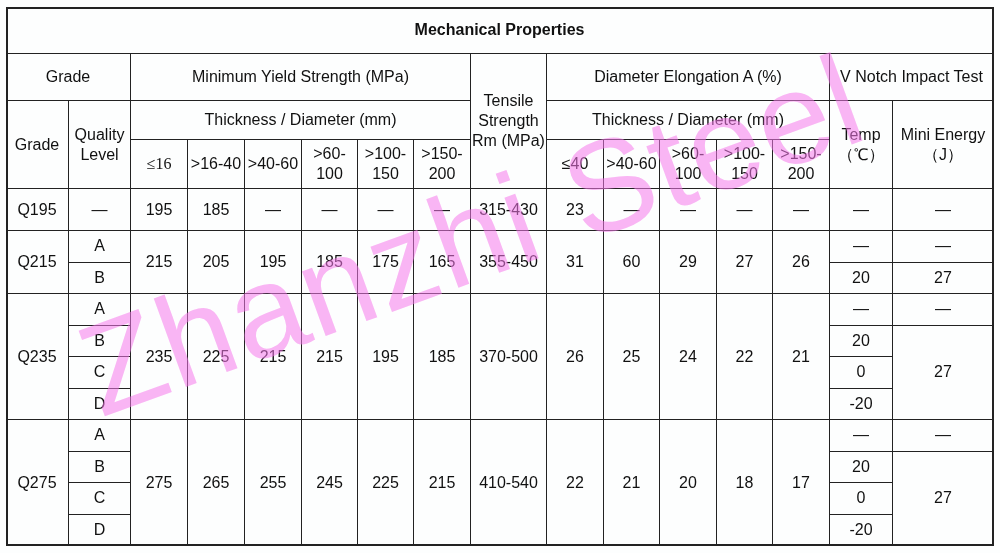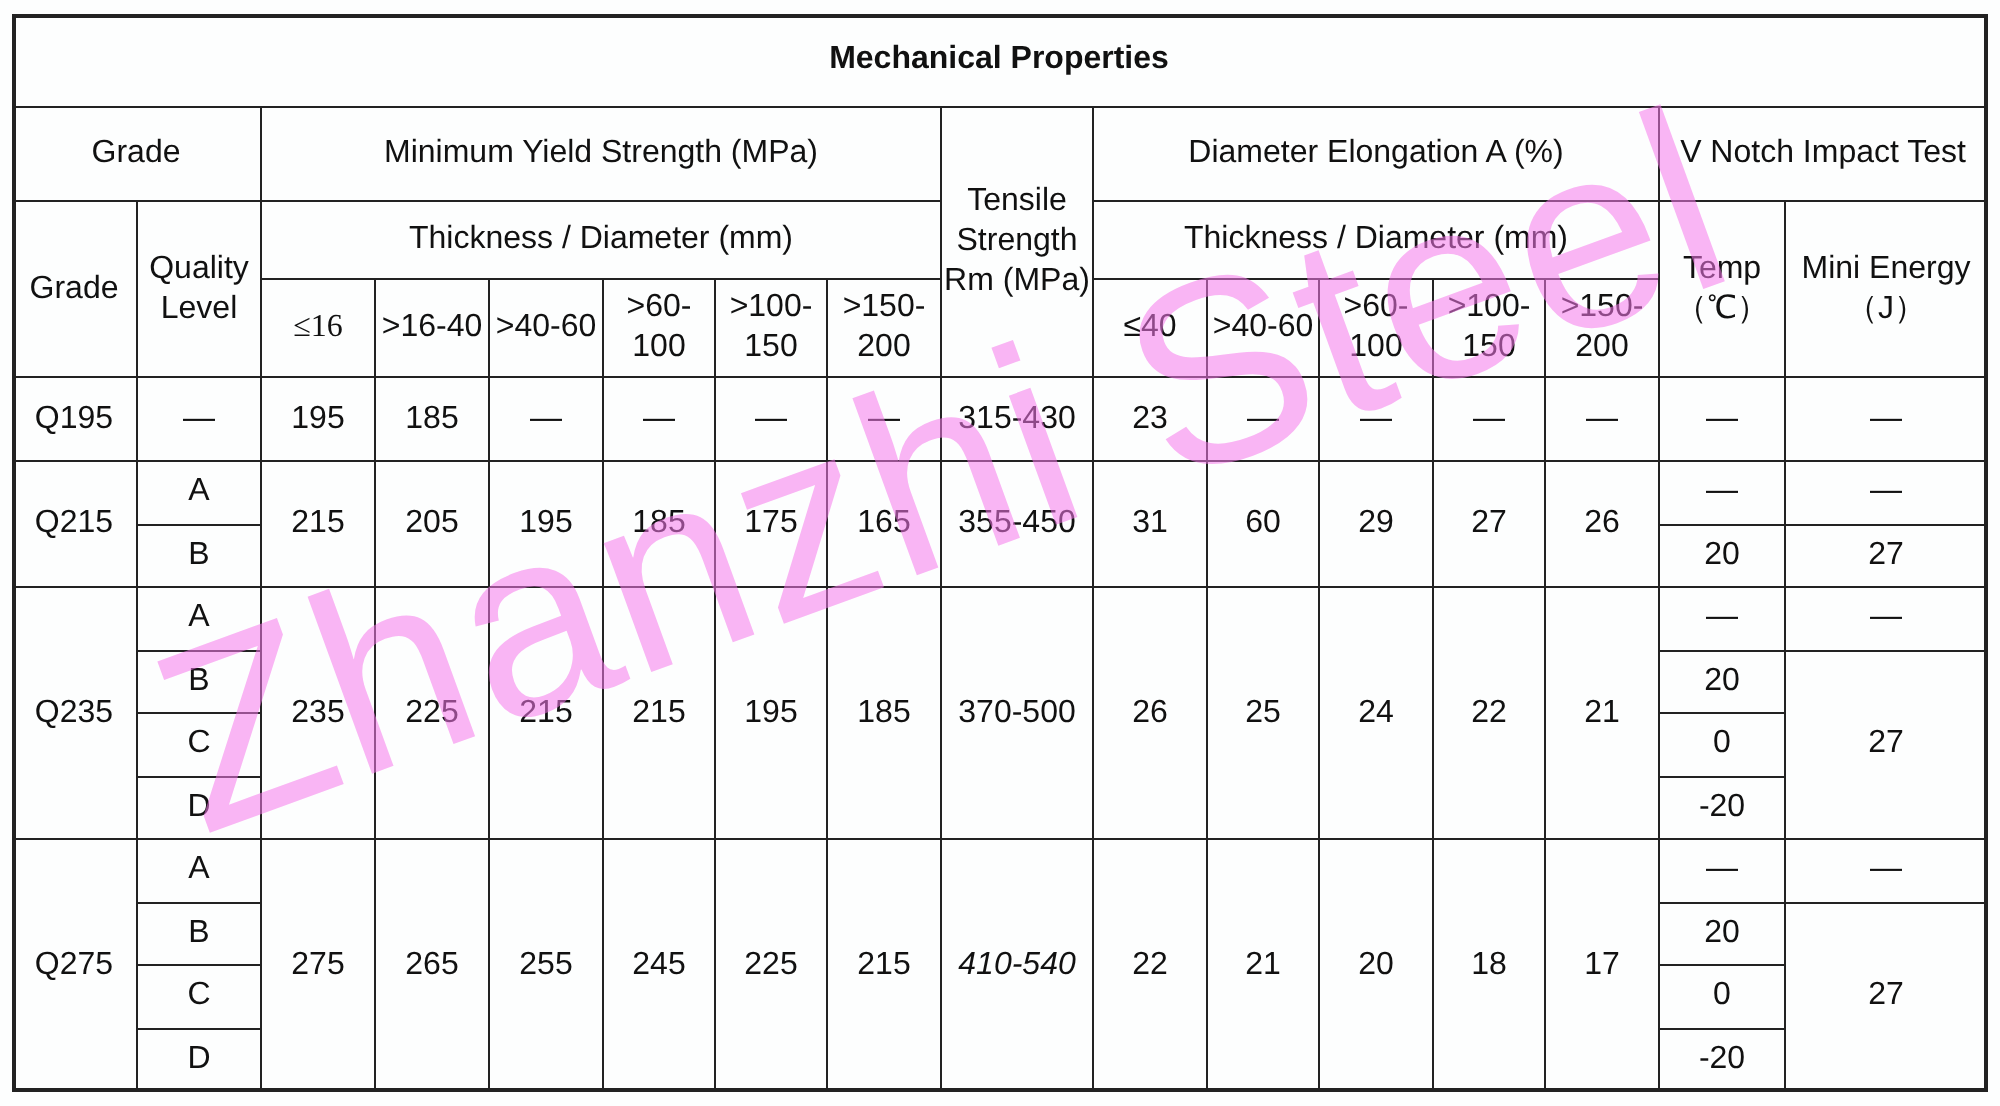--- a/index.html
+++ b/index.html
@@ -105,21 +105,21 @@
     <div class="c" style="left: 63px; top: 413px; width: 62px; height: 31.5px;">A</div>
     <div class="c" style="left: 63px; top: 444.5px; width: 62px; height: 31.5px;">B</div>
     <div class="c" style="left: 63px; top: 476px; width: 62px; height: 31.5px;">C</div>
     <div class="c" style="left: 63px; top: 507.5px; width: 62px; height: 31.5px;">D</div>
     <div class="c" style="left: 125px; top: 413px; width: 57px; height: 126px;">275</div>
     <div class="c" style="left: 182px; top: 413px; width: 57px; height: 126px;">265</div>
     <div class="c" style="left: 239px; top: 413px; width: 57px; height: 126px;">255</div>
     <div class="c" style="left: 296px; top: 413px; width: 56px; height: 126px;">245</div>
     <div class="c" style="left: 352px; top: 413px; width: 56px; height: 126px;">225</div>
     <div class="c" style="left: 408px; top: 413px; width: 57px; height: 126px;">215</div>
-    <div class="c" style="left: 465px; top: 413px; width: 76px; height: 126px; font-style: italic;">410-540</div>
+    <div class="c" style="left: 465px; top: 413px; width: 76px; height: 126px;">410-540</div>
     <div class="c" style="left: 541px; top: 413px; width: 57px; height: 126px;">22</div>
     <div class="c" style="left: 598px; top: 413px; width: 56px; height: 126px;">21</div>
     <div class="c" style="left: 654px; top: 413px; width: 57px; height: 126px;">20</div>
     <div class="c" style="left: 711px; top: 413px; width: 56px; height: 126px;">18</div>
     <div class="c" style="left: 767px; top: 413px; width: 57px; height: 126px;">17</div>
     <div class="c" style="left: 824px; top: 413px; width: 63px; height: 31.5px;">—</div>
     <div class="c" style="left: 824px; top: 444.5px; width: 63px; height: 31.5px;">20</div>
     <div class="c" style="left: 824px; top: 476px; width: 63px; height: 31.5px;">0</div>
     <div class="c" style="left: 824px; top: 507.5px; width: 63px; height: 31.5px;">-20</div>
     <div class="c" style="left: 887px; top: 413px; width: 101px; height: 31.5px;">—</div>

